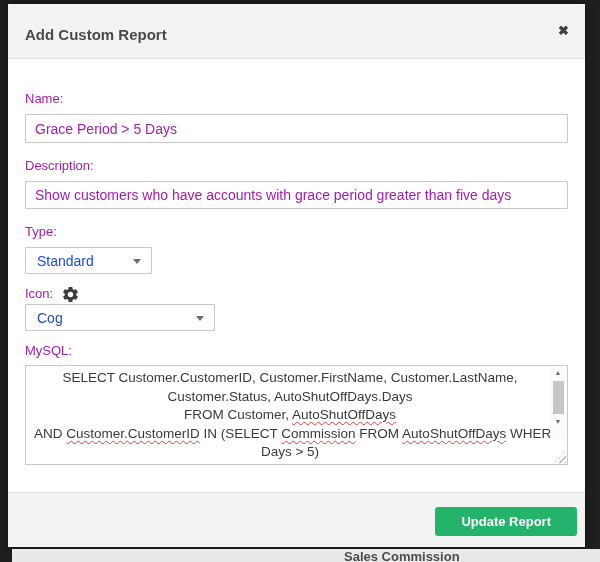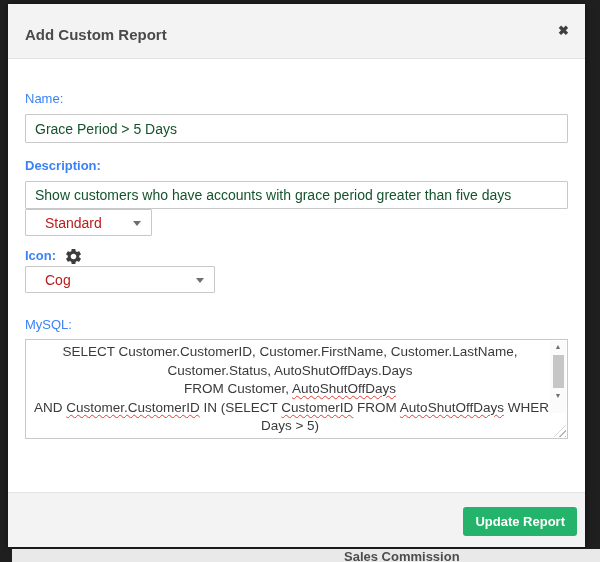--- a/index.html
+++ b/index.html
@@ -23,43 +23,43 @@
   }
   .modal-close {
     position: absolute; right: 16px; top: 20px;
     font-size: 13px; font-weight: bold; color: #3f3f3f; cursor: pointer;
     line-height: 14px;
   }
   .modal-body {
     flex: 1; background: #fff; padding: 33px 17px 0 17px; overflow: hidden;
   }
   .field-label {
-    font-size: 13px; color: #3b82f6; height: 14px; line-height: 14px;
+    font-size: 13px; color: #a21caf; height: 14px; line-height: 14px;
     margin-bottom: 8px;
   }
-  .mt16 { margin-top: 16px; font-weight: bold; }
+  .mt16 { margin-top: 16px; }
   .text-input {
     width: 100%; height: 29px; border: 1px solid #c8c8c8; border-radius: 1px;
     background: #fff; display: flex; align-items: center; padding-left: 9px;
-    font-size: 14px; color: #14532d; white-space: nowrap; overflow: hidden;
+    font-size: 14px; color: #a21caf; white-space: nowrap; overflow: hidden;
   }
   .text-input.short { height: 28px; }
   .select-box {
     position: relative; height: 27px; border: 1px solid #c8c8c8; border-radius: 1px;
-    background: #fff; display: flex; align-items: center; padding-left: 19px;
-    font-size: 14px; color: #b91c1c; cursor: pointer;
+    background: #fff; display: flex; align-items: center; padding-left: 11px;
+    font-size: 14px; color: #1d4ed8; cursor: pointer;
   }
   .caret {
     position: absolute; right: 10px; top: 50%; margin-top: -2px;
     width: 0; height: 0;
     border-left: 4px solid transparent; border-right: 4px solid transparent;
     border-top: 5px solid #6e6e6e;
   }
   .icon-row { margin-top: 10px; height: 20px; display: flex; align-items: center; }
-  .icon-row .field-label { margin: 0; font-weight: bold; }
+  .icon-row .field-label { margin: 0; }
   .gear { margin-left: 8px; width: 19px; height: 19px; }
   .sql-wrap {
     position: relative; margin-top: 7px; height: 100px;
     border: 1px solid #c8c8c8; background: #fff;
   }
   .sql-text {
     position: absolute; left: 0; top: 0; right: 17px; bottom: 0;
     overflow: hidden; padding: 3px 4px 0 8px;
     font-size: 13.5px; line-height: 18.5px; color: #3a3a3a; white-space: nowrap; text-align: center;
   }
@@ -83,21 +83,21 @@
     cursor: nwse-resize;
   }
   .modal-footer {
     flex: none; height: 55px; background: #f3f3f3; border-top: 1px solid #e2e2e2;
     text-align: right; padding: 14px 8px 0 0;
   }
   .submit-btn {
     display: inline-block; border: none; border-radius: 3px;
     background: #23b36b; color: #fff; font-weight: bold; font-size: 13px;
     font-family: "Liberation Sans", sans-serif;
-    padding: 7px 12px; cursor: pointer;
+    padding: 7px 26px; cursor: pointer;
   }
   .page-behind {
     position: absolute; left: 12px; top: 549px; width: 600px; height: 16px;
     background: #e9e9e9; overflow: hidden;
   }
   .page-behind-text {
     position: absolute; left: 332px; top: 1px;
     font-size: 13px; font-weight: bold; color: #4c4c4c; line-height: 14px;
   }
 </style>
@@ -112,43 +112,44 @@
   </div>
 
   <div class="modal-body">
 
     <div class="field-label">Name:</div>
     <div class="text-input">Grace Period &gt; 5 Days</div>
 
     <div class="field-label mt16">Description:</div>
     <div class="text-input short">Show customers who have accounts with grace period greater than five days</div>
 
+    <div class="field-label mt16">Type:</div>
     <div class="select-box" style="width:127px">
       <span>Standard</span>
       <span class="caret"></span>
     </div>
 
     <div class="icon-row">
       <span class="field-label">Icon:</span>
       <svg class="gear" viewBox="0 0 24 24">
         <path fill="#3d3d3d" d="M19.14,12.94c0.04-0.3,0.06-0.61,0.06-0.94c0-0.32-0.02-0.64-0.07-0.94l2.03-1.58c0.18-0.14,0.23-0.41,0.12-0.61 l-1.92-3.32c-0.12-0.22-0.37-0.29-0.59-0.22l-2.39,0.96c-0.5-0.38-1.03-0.7-1.62-0.94L14.4,2.81c-0.04-0.24-0.24-0.41-0.48-0.41 h-3.84c-0.24,0-0.43,0.17-0.47,0.41L9.25,5.35C8.66,5.59,8.12,5.92,7.63,6.29L5.24,5.33c-0.22-0.08-0.47,0-0.59,0.22L2.74,8.87 C2.62,9.08,2.66,9.34,2.86,9.48l2.03,1.58C4.84,11.36,4.8,11.69,4.8,12s0.02,0.64,0.07,0.94l-2.03,1.58 c-0.18,0.14-0.23,0.41-0.12,0.61l1.92,3.32c0.12,0.22,0.37,0.29,0.59,0.22l2.39-0.96c0.5,0.38,1.03,0.7,1.62,0.94l0.36,2.54 c0.05,0.24,0.24,0.41,0.48,0.41h3.84c0.24,0,0.44-0.17,0.47-0.41l0.36-2.54c0.59-0.24,1.13-0.56,1.62-0.94l2.39,0.96 c0.22,0.08,0.47,0,0.59-0.22l1.92-3.32c0.12-0.22,0.07-0.47-0.12-0.61L19.14,12.94z M12,15.6c-1.98,0-3.6-1.62-3.6-3.6 s1.62-3.6,3.6-3.6s3.6,1.62,3.6,3.6S13.98,15.6,12,15.6z"></path>
       </svg>
     </div>
     <div class="select-box" style="width:190px; margin-top:0">
       <span>Cog</span>
       <span class="caret"></span>
     </div>
 
-    <div class="field-label" style="margin-top:25px; margin-bottom:0">MySQL:</div>
+    <div class="field-label" style="margin-top:13px; margin-bottom:0">MySQL:</div>
     <div class="sql-wrap">
       <div class="sql-text">
           <div><span>SELECT Customer.CustomerID, Customer.FirstName, Customer.LastName,</span></div>
           <div><span>Customer.Status, AutoShutOffDays.Days</span></div>
           <div><span>FROM Customer, </span><span class="sq">AutoShutOffDays</span></div>
-          <div><span>AND </span><span class="sq">Customer.CustomerID</span><span> IN (SELECT </span><span class="sq">CustomerID</span><span> FROM </span><span class="sq">AutoShutOffDays</span><span> WHERE</span></div>
+          <div><span>AND </span><span class="sq">Customer.CustomerID</span><span> IN (SELECT </span><span class="sq">Commission</span><span> FROM </span><span class="sq">AutoShutOffDays</span><span> WHERE</span></div>
           <div><span>Days &gt; 5)</span></div>
         </div>
       <div class="sbar">
         <div class="sbar-arrow">▲</div>
         <div class="sbar-thumb"></div>
         <div class="sbar-arrow">▼</div>
       </div>
       <div class="grip"></div>
     </div>
 

